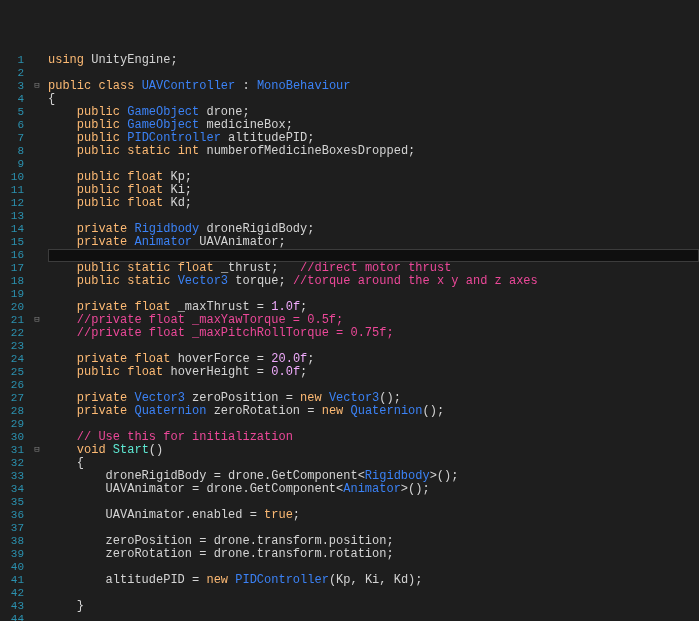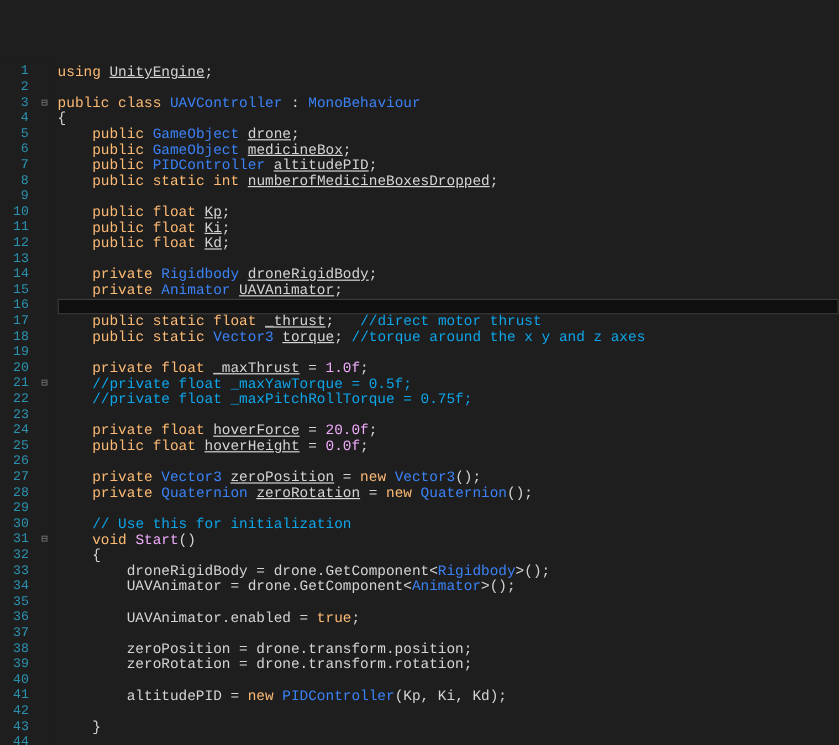--- a/index.html
+++ b/index.html
@@ -56,24 +56,24 @@
   .line {
     height: 13px;
   }
   .line.cursor-line {
     background: #0f0f0f;
     outline: 1px solid #3c3c3c;
     outline-offset: -1px;
   }
   .kw  { color: #fdba74; }
   .cls { color: #3b82f6; }
-  .cmt { color: #0ea5e9; }
+  .cmt { color: #ec4899; }
   .num { color: #f0abfc; }
-  .ident { color: #d4d4d4; text-decoration: underline; }
-  .fn  { color: #f0abfc; }
+  .ident { color: #d4d4d4; }
+  .fn  { color: #5eead4; }
 </style>
 </head>
 <body>
 
 
 
 <div class="editor">
   <div class="gutter"><div class="ln">1</div><div class="ln">2</div><div class="ln">3</div><div class="ln">4</div><div class="ln">5</div><div class="ln">6</div><div class="ln">7</div><div class="ln">8</div><div class="ln">9</div><div class="ln">10</div><div class="ln">11</div><div class="ln">12</div><div class="ln">13</div><div class="ln">14</div><div class="ln">15</div><div class="ln">16</div><div class="ln">17</div><div class="ln">18</div><div class="ln">19</div><div class="ln">20</div><div class="ln">21</div><div class="ln">22</div><div class="ln">23</div><div class="ln">24</div><div class="ln">25</div><div class="ln">26</div><div class="ln">27</div><div class="ln">28</div><div class="ln">29</div><div class="ln">30</div><div class="ln">31</div><div class="ln">32</div><div class="ln">33</div><div class="ln">34</div><div class="ln">35</div><div class="ln">36</div><div class="ln">37</div><div class="ln">38</div><div class="ln">39</div><div class="ln">40</div><div class="ln">41</div><div class="ln">42</div><div class="ln">43</div><div class="ln">44</div></div>
   <div class="fold-col"><div class="fc"></div><div class="fc"></div><div class="fc">⊟</div><div class="fc"></div><div class="fc"></div><div class="fc"></div><div class="fc"></div><div class="fc"></div><div class="fc"></div><div class="fc"></div><div class="fc"></div><div class="fc"></div><div class="fc"></div><div class="fc"></div><div class="fc"></div><div class="fc"></div><div class="fc"></div><div class="fc"></div><div class="fc"></div><div class="fc"></div><div class="fc">⊟</div><div class="fc"></div><div class="fc"></div><div class="fc"></div><div class="fc"></div><div class="fc"></div><div class="fc"></div><div class="fc"></div><div class="fc"></div><div class="fc"></div><div class="fc">⊟</div><div class="fc"></div><div class="fc"></div><div class="fc"></div><div class="fc"></div><div class="fc"></div><div class="fc"></div><div class="fc"></div><div class="fc"></div><div class="fc"></div><div class="fc"></div><div class="fc"></div><div class="fc"></div><div class="fc"></div></div>
   <div class="code"><div class="line"><span class="kw">using</span> <span class="ident">UnityEngine</span>;</div><div class="line"></div><div class="line"><span class="kw">public</span> <span class="kw">class</span> <span class="cls">UAVController</span> : <span class="cls">MonoBehaviour</span></div><div class="line">{</div><div class="line">    <span class="kw">public</span> <span class="cls">GameObject</span> <span class="ident">drone</span>;</div><div class="line">    <span class="kw">public</span> <span class="cls">GameObject</span> <span class="ident">medicineBox</span>;</div><div class="line">    <span class="kw">public</span> <span class="cls">PIDController</span> <span class="ident">altitudePID</span>;</div><div class="line">    <span class="kw">public</span> <span class="kw">static</span> <span class="kw">int</span> <span class="ident">numberofMedicineBoxesDropped</span>;</div><div class="line"></div><div class="line">    <span class="kw">public</span> <span class="kw">float</span> <span class="ident">Kp</span>;</div><div class="line">    <span class="kw">public</span> <span class="kw">float</span> <span class="ident">Ki</span>;</div><div class="line">    <span class="kw">public</span> <span class="kw">float</span> <span class="ident">Kd</span>;</div><div class="line"></div><div class="line">    <span class="kw">private</span> <span class="cls">Rigidbody</span> <span class="ident">droneRigidBody</span>;</div><div class="line">    <span class="kw">private</span> <span class="cls">Animator</span> <span class="ident">UAVAnimator</span>;</div><div class="line cursor-line">    </div><div class="line">    <span class="kw">public</span> <span class="kw">static</span> <span class="kw">float</span> <span class="ident">_thrust</span>;   <span class="cmt">//direct motor thrust</span></div><div class="line">    <span class="kw">public</span> <span class="kw">static</span> <span class="cls">Vector3</span> <span class="ident">torque</span>; <span class="cmt">//torque around the x y and z axes</span></div><div class="line"></div><div class="line">    <span class="kw">private</span> <span class="kw">float</span> <span class="ident">_maxThrust</span> = <span class="num">1.0f</span>;</div><div class="line">    <span class="cmt">//private float _maxYawTorque = 0.5f;</span></div><div class="line">    <span class="cmt">//private float _maxPitchRollTorque = 0.75f;</span></div><div class="line"></div><div class="line">    <span class="kw">private</span> <span class="kw">float</span> <span class="ident">hoverForce</span> = <span class="num">20.0f</span>;</div><div class="line">    <span class="kw">public</span> <span class="kw">float</span> <span class="ident">hoverHeight</span> = <span class="num">0.0f</span>;</div><div class="line"></div><div class="line">    <span class="kw">private</span> <span class="cls">Vector3</span> <span class="ident">zeroPosition</span> = <span class="kw">new</span> <span class="cls">Vector3</span>();</div><div class="line">    <span class="kw">private</span> <span class="cls">Quaternion</span> <span class="ident">zeroRotation</span> = <span class="kw">new</span> <span class="cls">Quaternion</span>();</div><div class="line"></div><div class="line">    <span class="cmt">// Use this for initialization</span></div><div class="line">    <span class="kw">void</span> <span class="fn">Start</span>()</div><div class="line">    {</div><div class="line">        droneRigidBody = drone.GetComponent&lt;<span class="cls">Rigidbody</span>&gt;();</div><div class="line">        UAVAnimator = drone.GetComponent&lt;<span class="cls">Animator</span>&gt;();</div><div class="line"></div><div class="line">        UAVAnimator.enabled = <span class="kw">true</span>;</div><div class="line"></div><div class="line">        zeroPosition = drone.transform.position;</div><div class="line">        zeroRotation = drone.transform.rotation;</div><div class="line"></div><div class="line">        altitudePID = <span class="kw">new</span> <span class="cls">PIDController</span>(Kp, Ki, Kd);</div><div class="line"></div><div class="line">    }</div><div class="line"></div></div>

